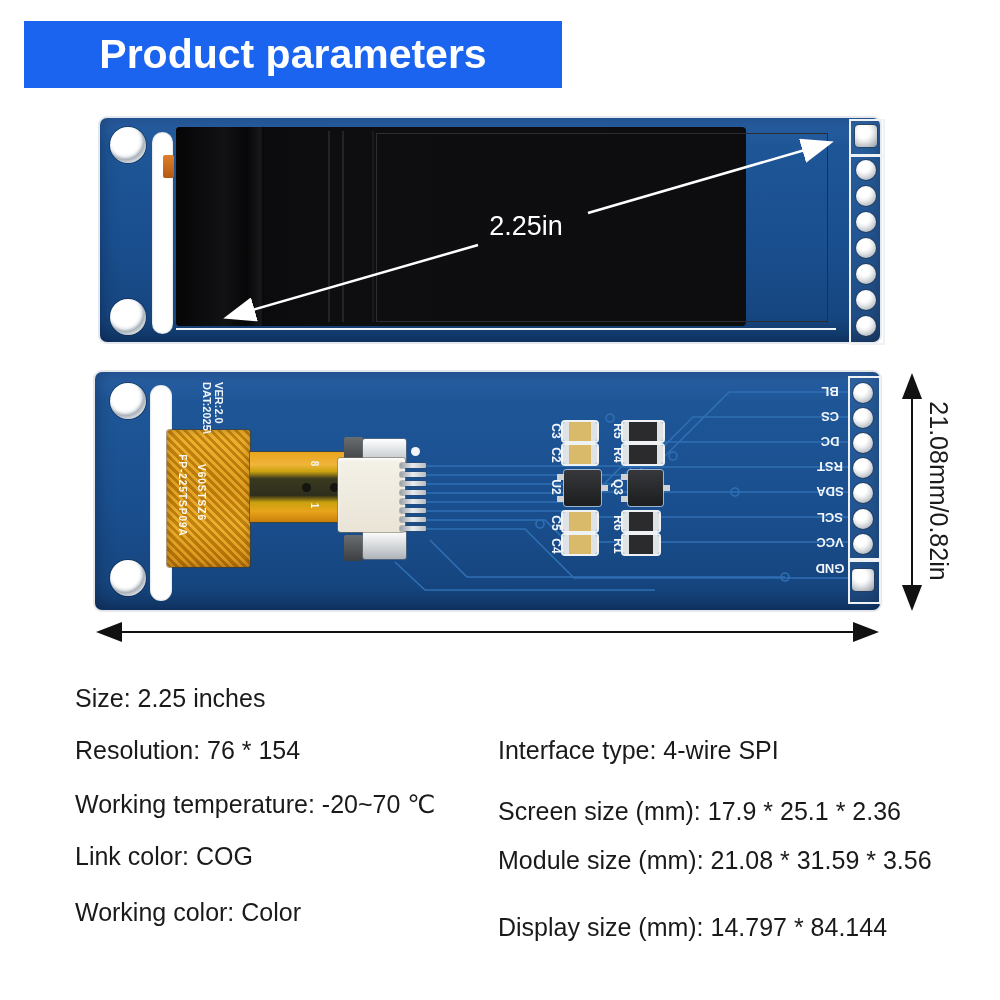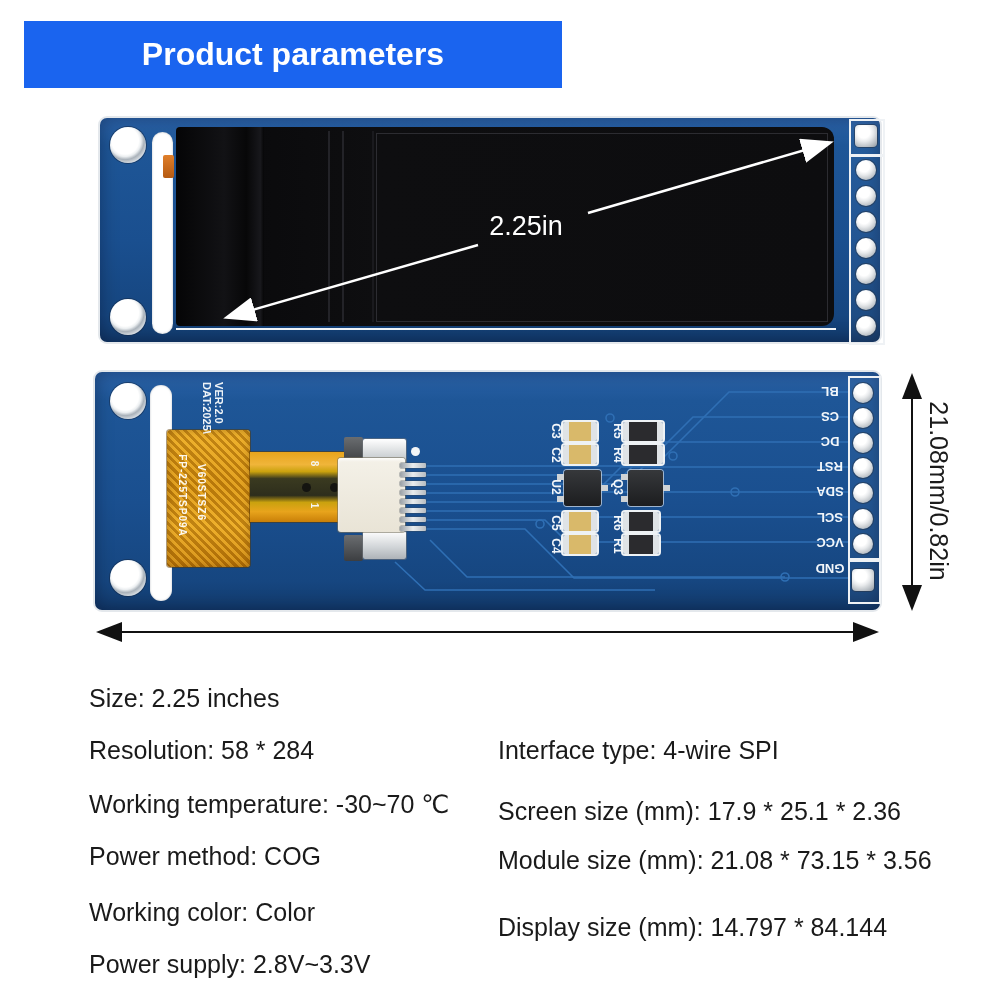--- a/index.html
+++ b/index.html
@@ -3,36 +3,36 @@
 <meta charset="utf-8">
 <style>
   html,body{margin:0;padding:0;background:#fff;}
   .stage{position:relative;width:1000px;height:1000px;background:#ffffff;overflow:hidden;
          font-family:"Liberation Sans","DejaVu Sans",sans-serif;color:#1a1a1a;}
   .abs{position:absolute;}
 
   
   .banner{position:absolute;left:24px;top:21px;width:538px;height:67px;background:#1a64ef;
           display:flex;align-items:center;justify-content:center;}
-  .banner span{color:#ffffff;font-size:32px;font-weight:700;letter-spacing:0px;}
+  .banner span{color:#ffffff;font-size:41px;font-weight:700;letter-spacing:0px;}
 
   
   .pcb{position:absolute;border-radius:7px;
        background:linear-gradient(180deg,#2b63a9 0%,#1e5697 12%,#1a4f8f 55%,#164680 88%,#123a6c 100%);
        box-shadow:0 0 0 2px #e4e8ec, inset 0 0 18px rgba(0,0,20,.35);}
   .pcb.front{left:100px;top:118px;width:780px;height:224px;}
   .pcb.back{left:95px;top:372px;width:785px;height:238px;}
 
   .hole{position:absolute;width:36px;height:36px;border-radius:50%;
         background:radial-gradient(circle at 42% 38%, #ffffff 0 44%, #eceff1 52%, #aab2ba 62%, #d6dbe0 74%, #8b949e 100%);
         box-shadow:0 0 0 1px rgba(20,40,70,.55);}
   .slot{position:absolute;background:#ffffff;border-radius:11px;box-shadow:inset 0 0 2px rgba(120,130,140,.6);}
 
   
-  .display{position:absolute;left:76px;top:9px;width:658px;height:199px;border-radius:12px;
+  .display{position:absolute;left:76px;top:9px;width:570px;height:199px;border-radius:4px;
            background:linear-gradient(90deg,#060607 0%,#0a0a0c 10%,#0e0e10 30%,#0d0d0f 100%);}
   .display .flexband{position:absolute;left:0;top:0;width:88px;height:100%;
            background:linear-gradient(90deg,#050506 0%,#121215 55%,#070708 80%,#18181c 96%,#060607 100%);border-radius:4px 0 0 4px;}
   .display .ridge{position:absolute;top:4px;bottom:4px;width:2px;background:#232328;}
   .display .innerframe{position:absolute;left:200px;top:6px;width:450px;height:187px;border:1px solid #2c2c31;}
   .underline{position:absolute;background:#f2f5f7;}
   .orange-tab{position:absolute;background:linear-gradient(180deg,#e07f2a,#b55a12);border-radius:2px;}
 
   
   .padbox{position:absolute;border:2px solid #eff2f5;background:rgba(255,255,255,0.04);}
@@ -84,21 +84,21 @@
   
   .dim-label{font-size:25px;color:#1a1a1a;}
   .dim-label-h{position:absolute;left:287px;top:641px;width:400px;text-align:center;}
   .dim-label-v{position:absolute;left:953px;top:369px;width:244px;height:30px;text-align:center;
         transform-origin:0 0;transform:rotate(90deg);}
   .diag-label{position:absolute;left:300px;top:84px;width:100px;text-align:center;
         color:#ffffff;font-size:27px;}
 
   
   .spec-row{position:absolute;font-size:25px;white-space:nowrap;}
-  .spec-row.left{left:89px;text-align:right;} .spec-row.right{left:498px;}
+  .spec-row.left{left:75px;text-align:right;} .spec-row.right{left:498px;}
 
   svg{position:absolute;overflow:visible;}
 </style>
 </head>
 <body>
 
 <div class="stage">
 
   <div class="banner">
     <span>Product parameters</span>
@@ -257,24 +257,23 @@
     <line x1="392" y1="12" x2="780" y2="12" stroke="#111111" stroke-width="2" marker-end="url(#ahb)"></line>
   </svg>
 
   <svg class="abs" style="left:901px;top:370px;" width="24" height="244" viewBox="0 0 24 244">
     <line x1="11" y1="122" x2="11" y2="7" stroke="#111111" stroke-width="2" marker-end="url(#ahb)"></line>
     <line x1="11" y1="122" x2="11" y2="237" stroke="#111111" stroke-width="2" marker-end="url(#ahb)"></line>
   </svg>
   <div class="dim-label dim-label-v">21.08mm/0.82in</div>
 
   <div class="spec-row left" style="top:684px;">Size: 2.25 inches</div>
-  <div class="spec-row left" style="top:736px;">Resolution: 58 * 284</div>
-  <div class="spec-row left" style="top:790px;">Working temperature: -30~70 ℃</div>
-  <div class="spec-row left" style="top:842px;">Power method: COG</div>
+  <div class="spec-row left" style="top:736px;">Resolution: 76 * 154</div>
+  <div class="spec-row left" style="top:790px;">Working temperature: -20~70 ℃</div>
+  <div class="spec-row left" style="top:842px;">Link color: COG</div>
   <div class="spec-row left" style="top:898px;">Working color: Color</div>
-  <div class="spec-row left" style="top:950px;">Power supply: 2.8V~3.3V</div>
 
   <div class="spec-row right" style="top:736px;">Interface type: 4-wire SPI</div>
   <div class="spec-row right" style="top:797px;">Screen size (mm): 17.9 * 25.1 * 2.36</div>
-  <div class="spec-row right" style="top:846px;">Module size (mm): 21.08 * 73.15 * 3.56</div>
+  <div class="spec-row right" style="top:846px;">Module size (mm): 21.08 * 31.59 * 3.56</div>
   <div class="spec-row right" style="top:913px;">Display size (mm): 14.797 * 84.144</div>
 
 </div>
 
 </body></html>

